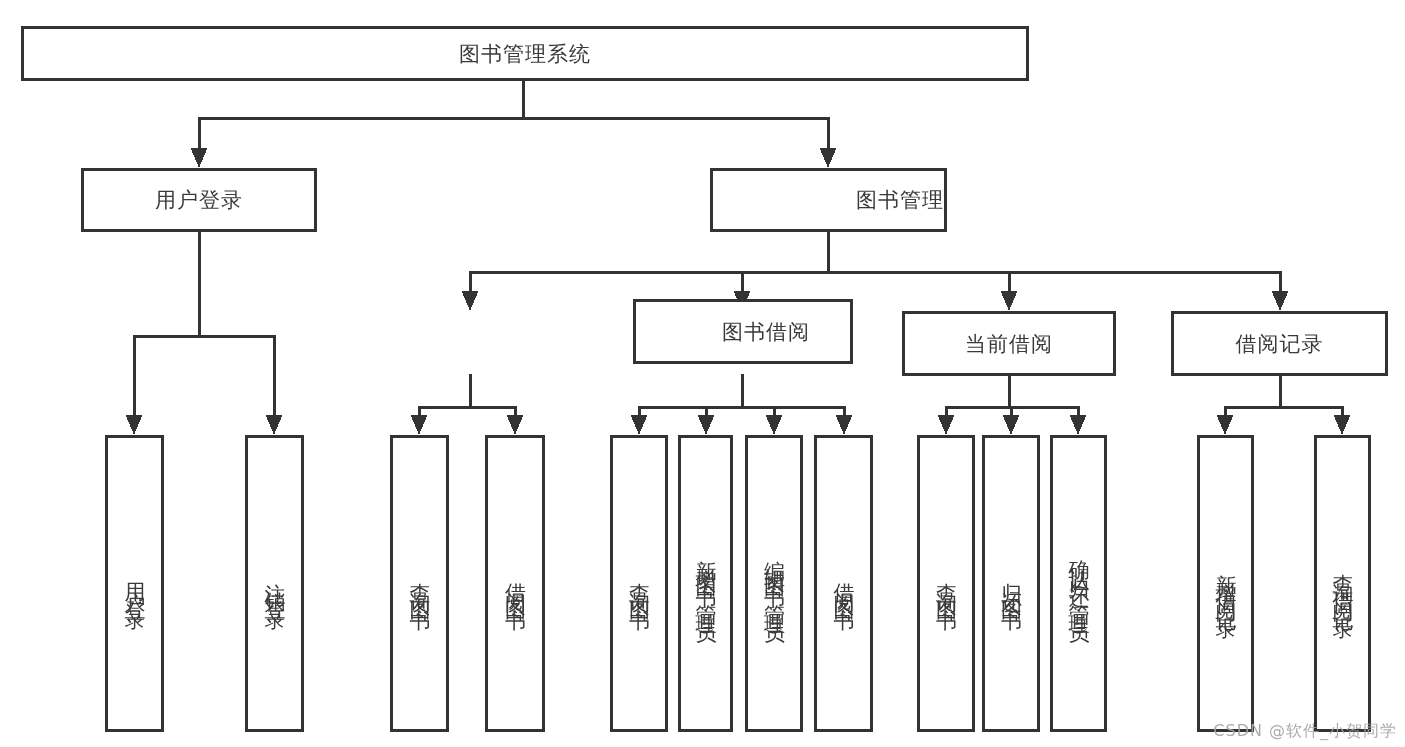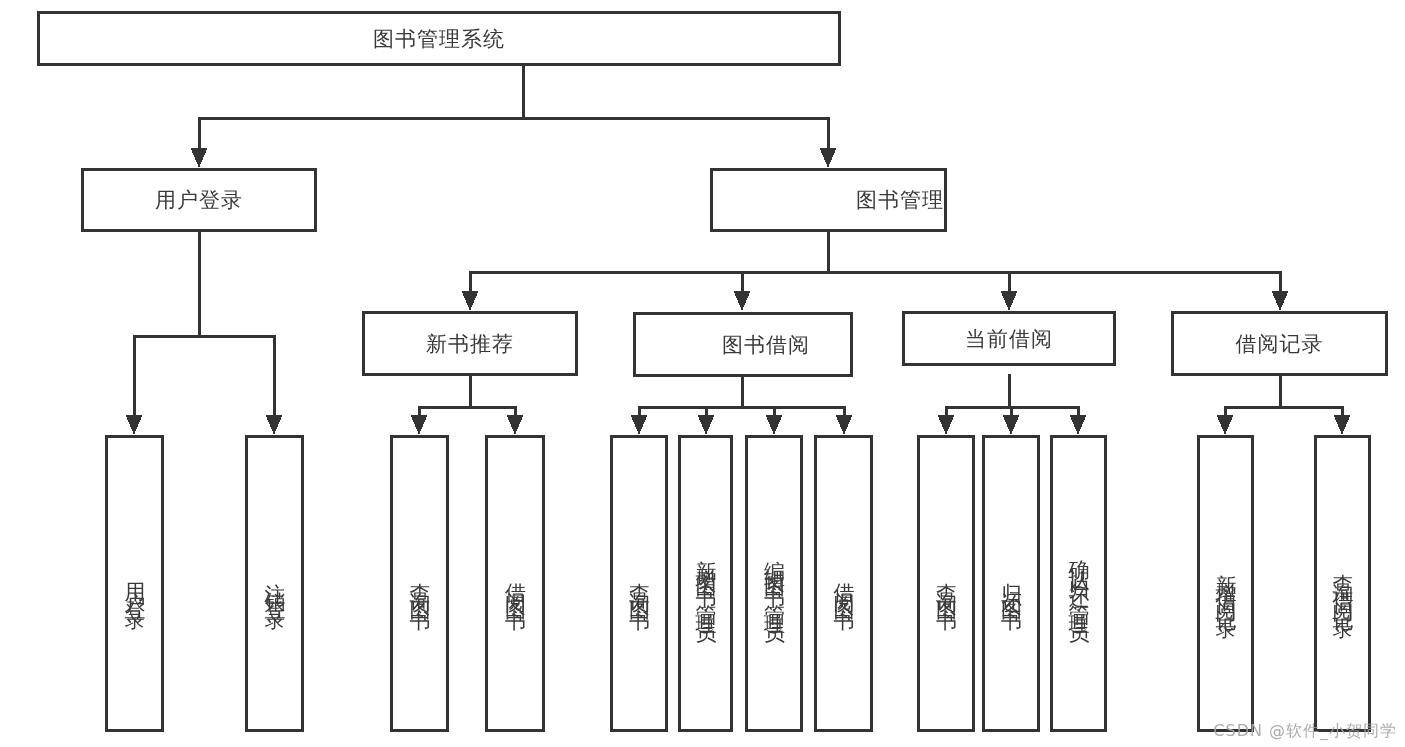--- a/index.html
+++ b/index.html
@@ -85,38 +85,35 @@
     <polygon points="1069.5,415 1086.5,415 1078,435"></polygon>
 
     <line x1="1280" y1="374" x2="1280" y2="408.5"></line>
     <line x1="1223.5" y1="407" x2="1343.5" y2="407"></line>
     <line x1="1225" y1="407" x2="1225" y2="419"></line>
     <polygon points="1216.5,415 1233.5,415 1225,435"></polygon>
     <line x1="1342" y1="407" x2="1342" y2="419"></line>
     <polygon points="1333.5,415 1350.5,415 1342,435"></polygon>
   </svg>
 
-  <div class="node" style="left:21px;top:11px;width:804px;height:55px;margin-left:16px;">
+  <div class="node" style="left:21px;top:26px;width:1008px;height:55px;">
     <span class="h-label">图书管理系统</span>
   </div>
 
   <div class="node" style="left:81px;top:168px;width:236px;height:64px;">
     <span class="h-label">用户登录</span>
   </div>
   <div class="node" style="left:710px;top:168px;width:237px;height:64px;justify-content:flex-end;">
     <span class="h-label">图书管理</span>
   </div>
 
-  <div class="node" style="left:362px;top:311px;width:216px;height:65px;">
-    <span class="h-label">新书推荐</span>
-  </div>
-  <div class="node" style="left:633px;top:312px;width:220px;height:65px;padding-left:46px;">
+  <div class="node" style="left:633px;top:299px;width:220px;height:65px;padding-left:46px;">
     <span class="h-label">图书借阅</span>
   </div>
-  <div class="node" style="left:902px;top:311px;width:214px;height:55px;">
+  <div class="node" style="left:902px;top:311px;width:214px;height:65px;">
     <span class="h-label">当前借阅</span>
   </div>
   <div class="node" style="left:1171px;top:311px;width:217px;height:65px;">
     <span class="h-label">借阅记录</span>
   </div>
 
   <div class="node" style="left:105px;top:435px;width:59px;height:297px;">
     <span class="v-label">用户登录</span>
   </div>
   <div class="node" style="left:245px;top:435px;width:59px;height:297px;">

